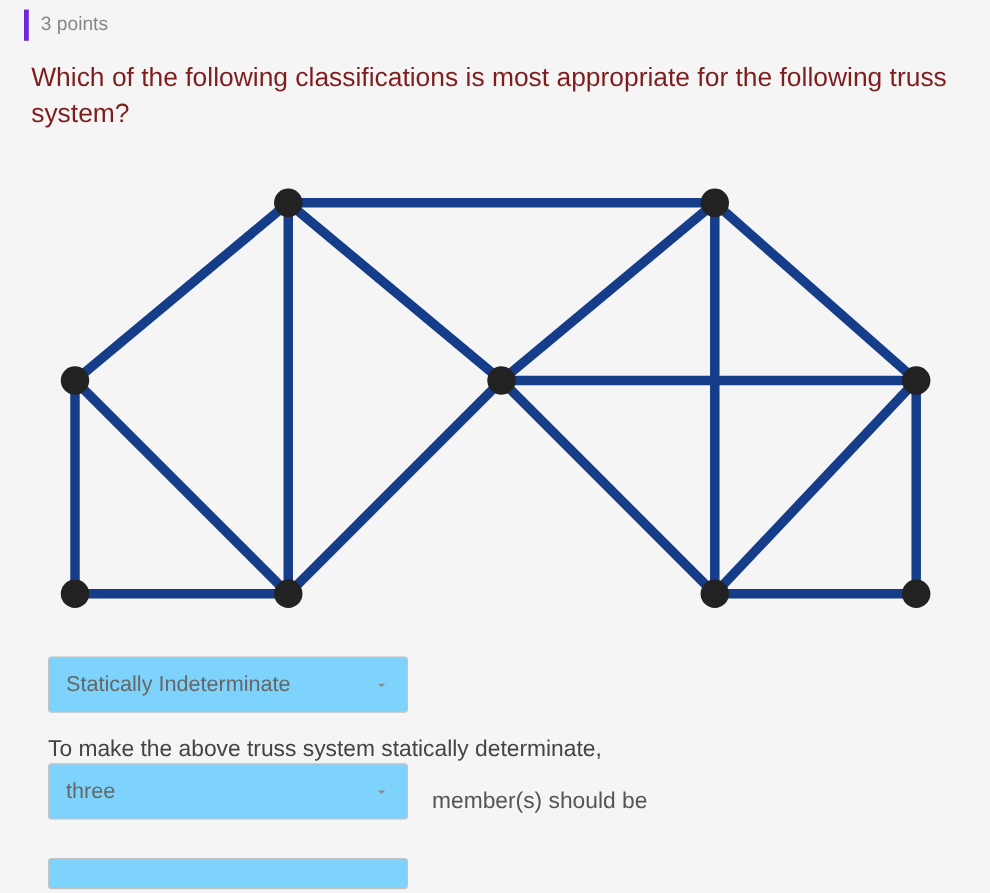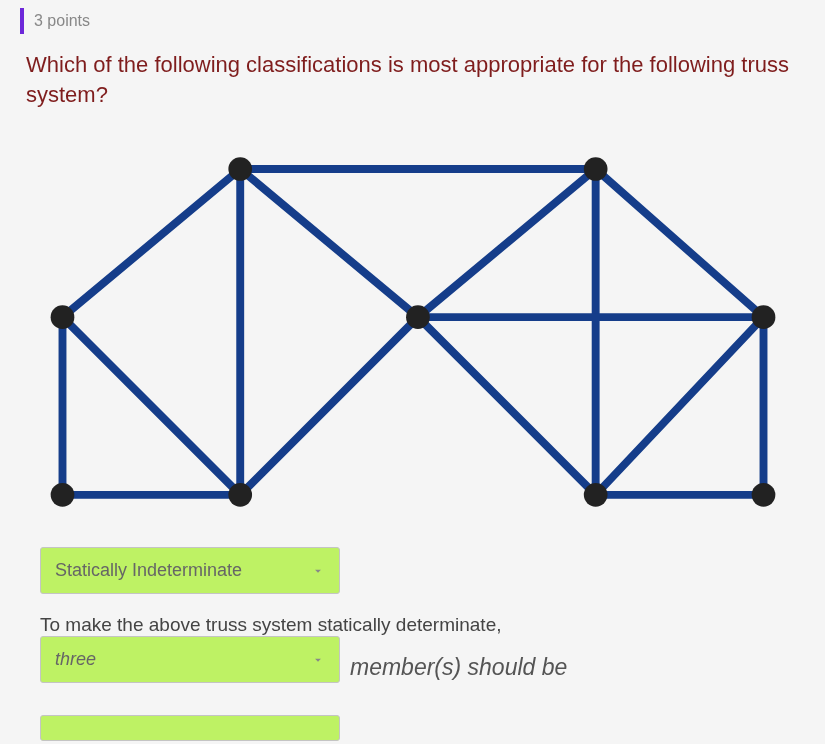--- a/index.html
+++ b/index.html
@@ -42,21 +42,21 @@
       margin: 0 auto 20px auto;
     }
     .answer-section {
       padding: 0 20px;
     }
     .dropdown {
       display: inline-flex;
       align-items: center;
       justify-content: space-between;
       border: 1px solid #c4c4c4;
-      background: #bef264;
+      background: #7dd3fc;
       padding: 12px 14px;
       font-size: 18px;
       color: #666;
       border-radius: 3px;
       min-width: 300px;
       margin-bottom: 16px;
       cursor: pointer;
     }
     .dropdown .chevron {
       width: 14px;
@@ -66,26 +66,25 @@
     }
     .static-text {
       font-size: 19px;
       color: #444;
       margin-bottom: 0;
       margin-top: 4px;
     }
     .answer-row {
       display: flex;
       align-items: center;
-      gap: 10px;
+      gap: 20px;
       margin-bottom: 16px;
-      font-style: italic;
     }
     .inline-text {
-      font-size: 23px;
+      font-size: 19px;
       color: #555;
     }
   </style>
 </head>
 <body>
 
 <div class="question-container">
   <div class="points-badge">3 points</div>
   <div class="question-text">Which of the following classifications is most appropriate for the following truss system?</div>
 

